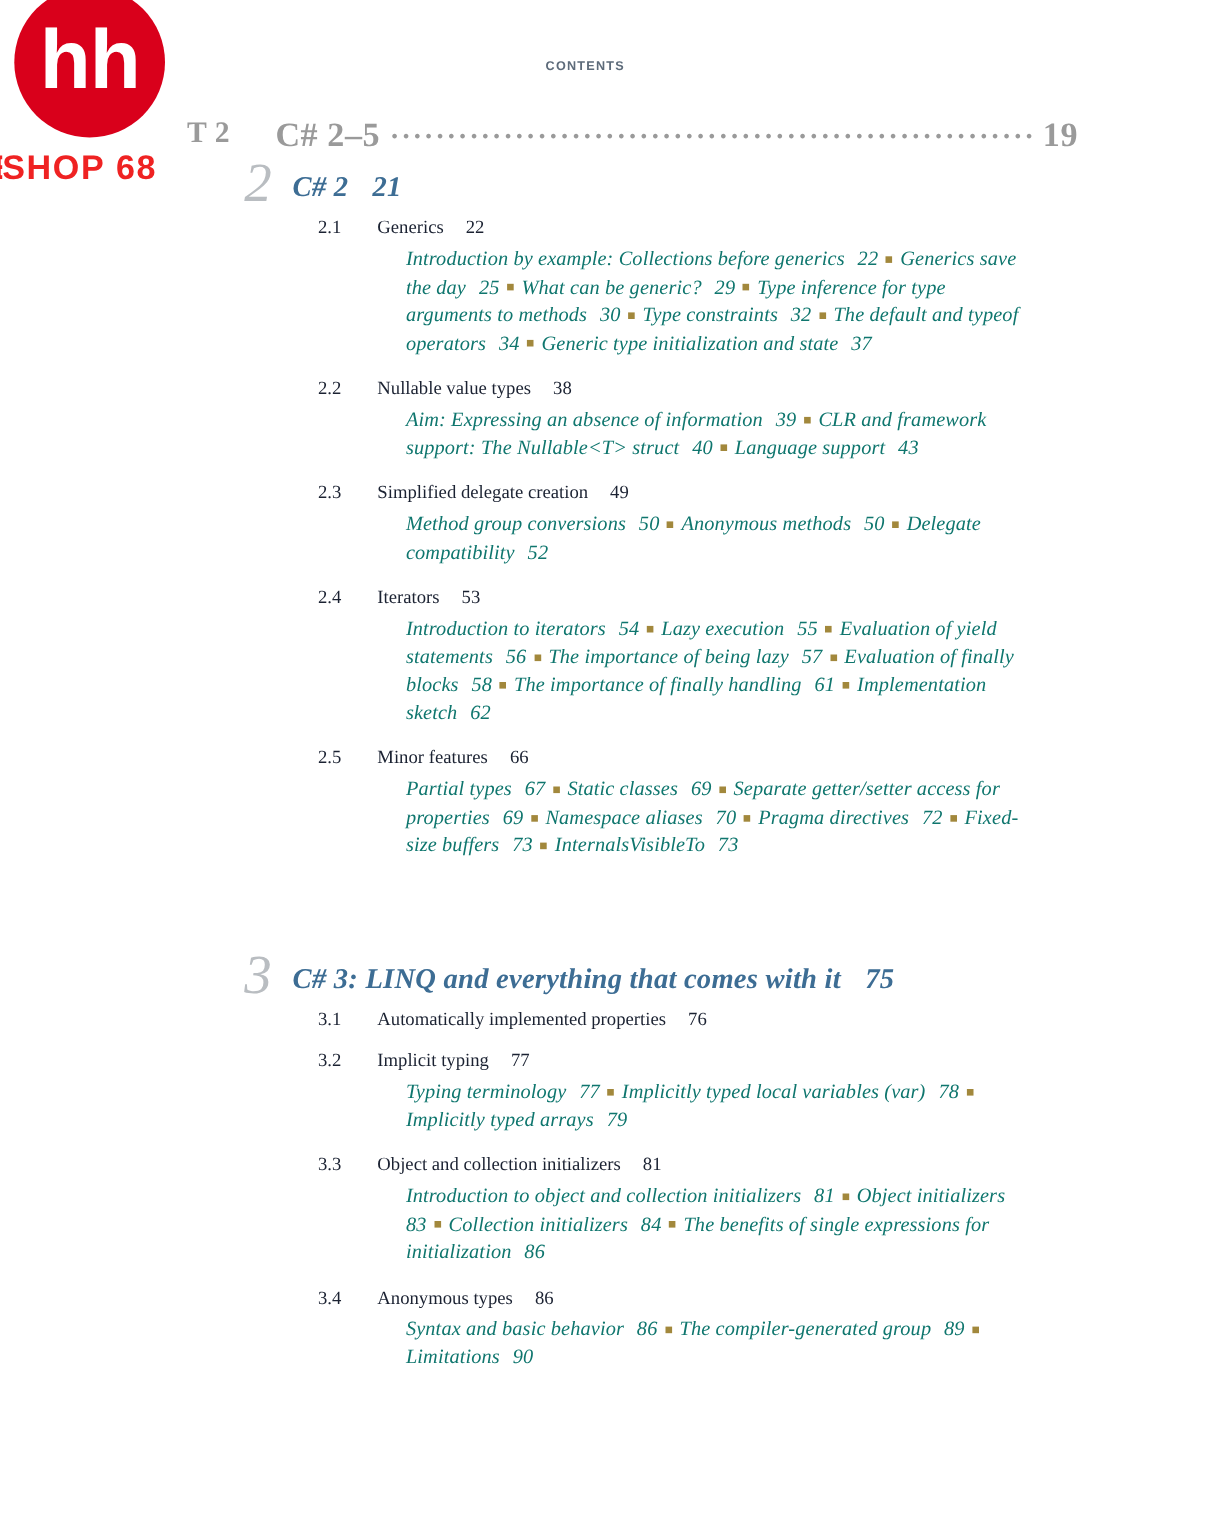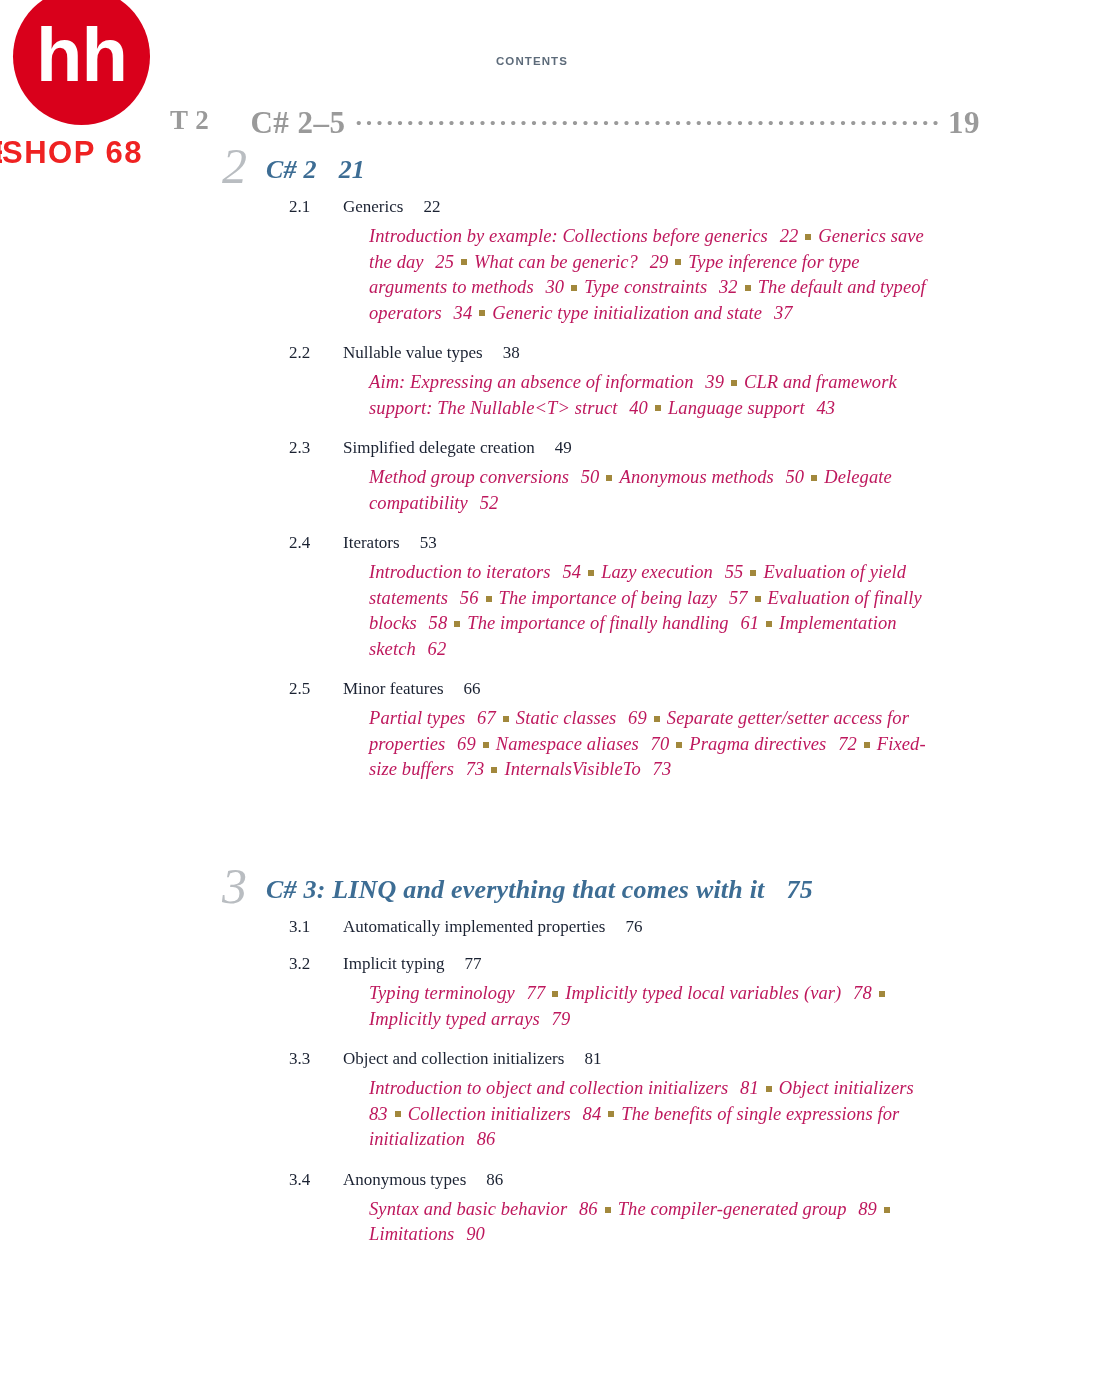--- a/index.html
+++ b/index.html
@@ -186,21 +186,21 @@
     display: inline-block;
     margin-left: 54px;
   }
   .section-line .sec-page {
     padding-left: 20px;
   }
 
   .subentries {
     margin-left: 369px;
     width: 560px;
-    color: #be185d;
+    color: #0f766e;
     font-style: italic;
     font-size: 18.5px;
     line-height: 1.38;
     letter-spacing: 0.1px;
   }
   .subentries .pg {
     padding-left: 7px;
     padding-right: 2px;
     font-style: italic;
   }

